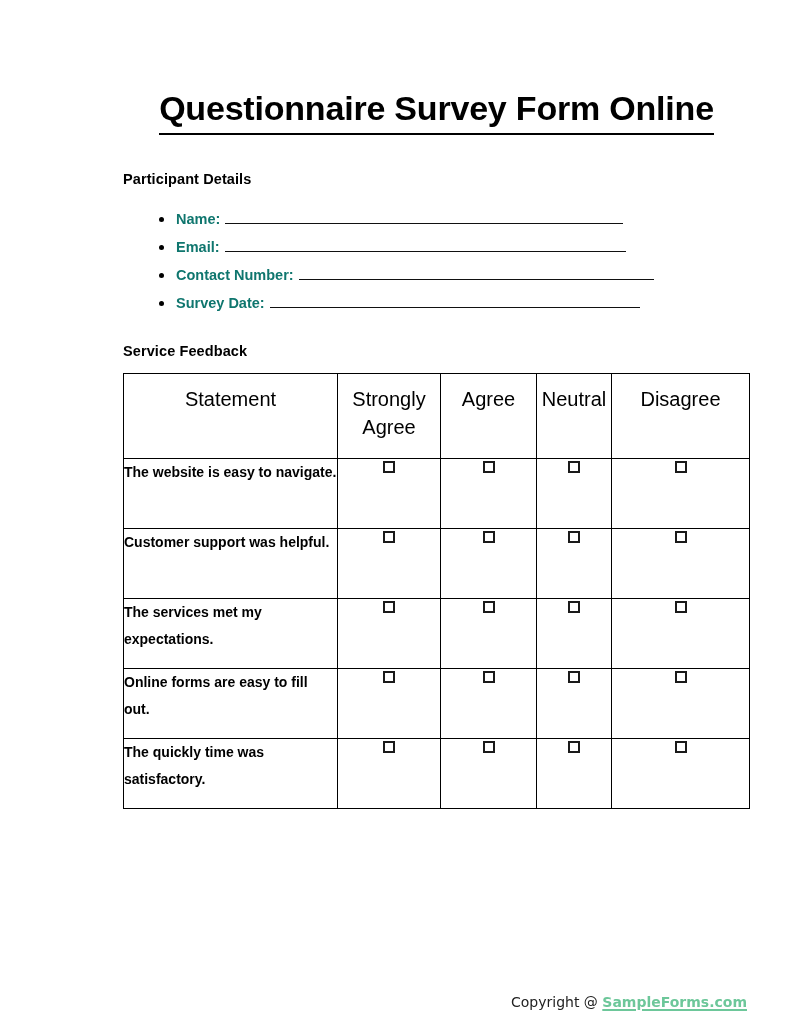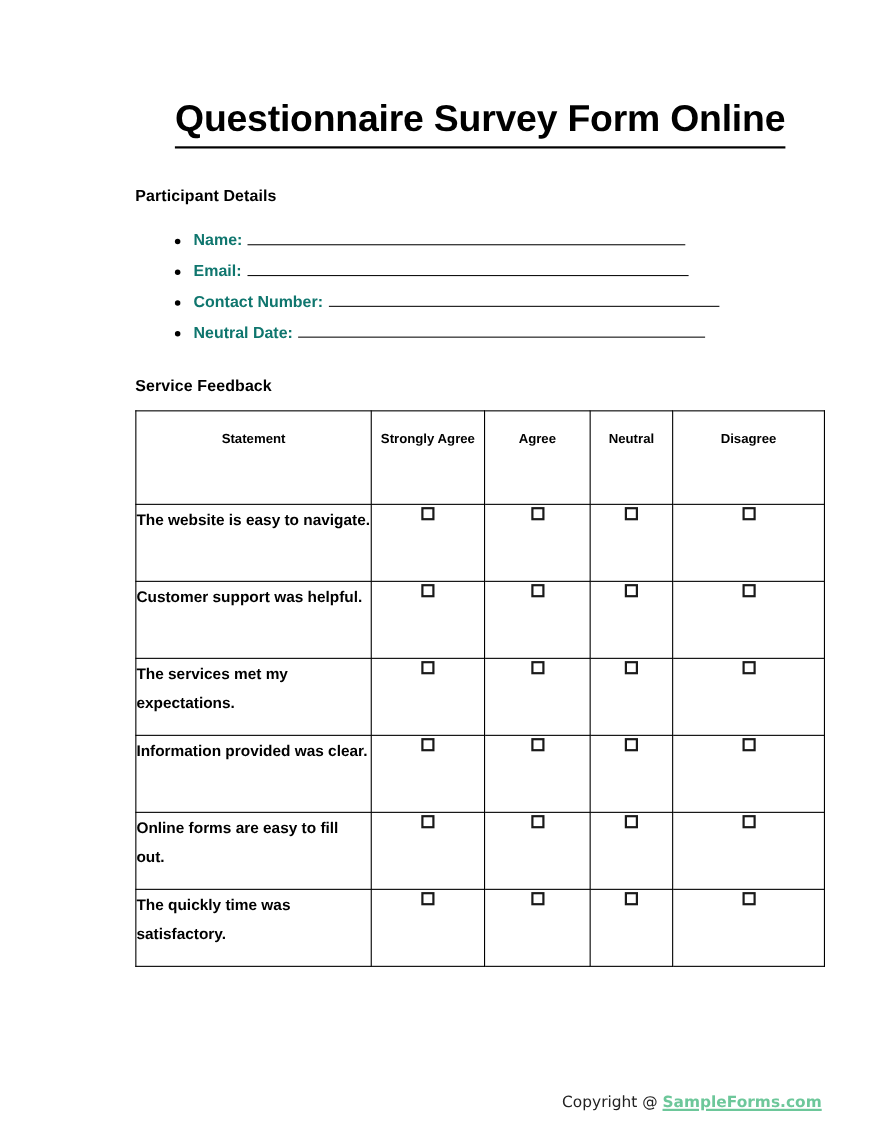--- a/index.html
+++ b/index.html
@@ -106,22 +106,22 @@
   }
   .feedback-table th,
   .feedback-table td {
     border: 1px solid #000000;
     padding: 0;
     vertical-align: top;
     color: #000000;
   }
   .feedback-table thead th {
     height: 73px;
-    font-weight: bold;
-    font-size: 12px;
+    font-weight: normal;
+    font-size: 20px;
     text-align: center;
     vertical-align: top;
     padding-top: 11px;
     line-height: 28px;
   }
   .feedback-table tbody td {
     height: 69px;
   }
   .col-statement  { width: 214px; }
   .col-sagree     { width: 103px; }
@@ -182,21 +182,21 @@
   <div class="doc-title">
     <span class="title-text">Questionnaire Survey Form Online</span>
   </div>
 
   <div class="section-heading" id="participant-heading">Participant Details</div>
 
   <ul class="details-list" id="details-list">
       <li class="details-item"><span class="bullet"></span><span class="field-label">Name:</span><span class="field-rule" style="width: 398px;"></span></li>
       <li class="details-item"><span class="bullet"></span><span class="field-label">Email:</span><span class="field-rule" style="width: 401px;"></span></li>
       <li class="details-item"><span class="bullet"></span><span class="field-label">Contact Number:</span><span class="field-rule" style="width: 355px;"></span></li>
-      <li class="details-item"><span class="bullet"></span><span class="field-label">Neutral Date:</span><span class="field-rule" style="width: 370px;"></span></li>
+      <li class="details-item"><span class="bullet"></span><span class="field-label">Survey Date:</span><span class="field-rule" style="width: 370px;"></span></li>
     </ul>
 
   <div class="section-heading" id="feedback-heading">Service Feedback</div>
 
   <table class="feedback-table">
     <colgroup>
       <col class="col-statement">
       <col class="col-sagree">
       <col class="col-agree">
       <col class="col-neutral">
@@ -227,27 +227,20 @@
           <td class="check-cell"><span class="checkbox-glyph"></span></td>
         </tr>
         <tr>
           <td class="statement-cell">The services met my expectations.</td>
           <td class="check-cell"><span class="checkbox-glyph"></span></td>
           <td class="check-cell"><span class="checkbox-glyph"></span></td>
           <td class="check-cell"><span class="checkbox-glyph"></span></td>
           <td class="check-cell"><span class="checkbox-glyph"></span></td>
         </tr>
         <tr>
-          <td class="statement-cell">Information provided was clear.</td>
-          <td class="check-cell"><span class="checkbox-glyph"></span></td>
-          <td class="check-cell"><span class="checkbox-glyph"></span></td>
-          <td class="check-cell"><span class="checkbox-glyph"></span></td>
-          <td class="check-cell"><span class="checkbox-glyph"></span></td>
-        </tr>
-        <tr>
           <td class="statement-cell">Online forms are easy to fill out.</td>
           <td class="check-cell"><span class="checkbox-glyph"></span></td>
           <td class="check-cell"><span class="checkbox-glyph"></span></td>
           <td class="check-cell"><span class="checkbox-glyph"></span></td>
           <td class="check-cell"><span class="checkbox-glyph"></span></td>
         </tr>
         <tr>
           <td class="statement-cell">The quickly time was satisfactory.</td>
           <td class="check-cell"><span class="checkbox-glyph"></span></td>
           <td class="check-cell"><span class="checkbox-glyph"></span></td>

